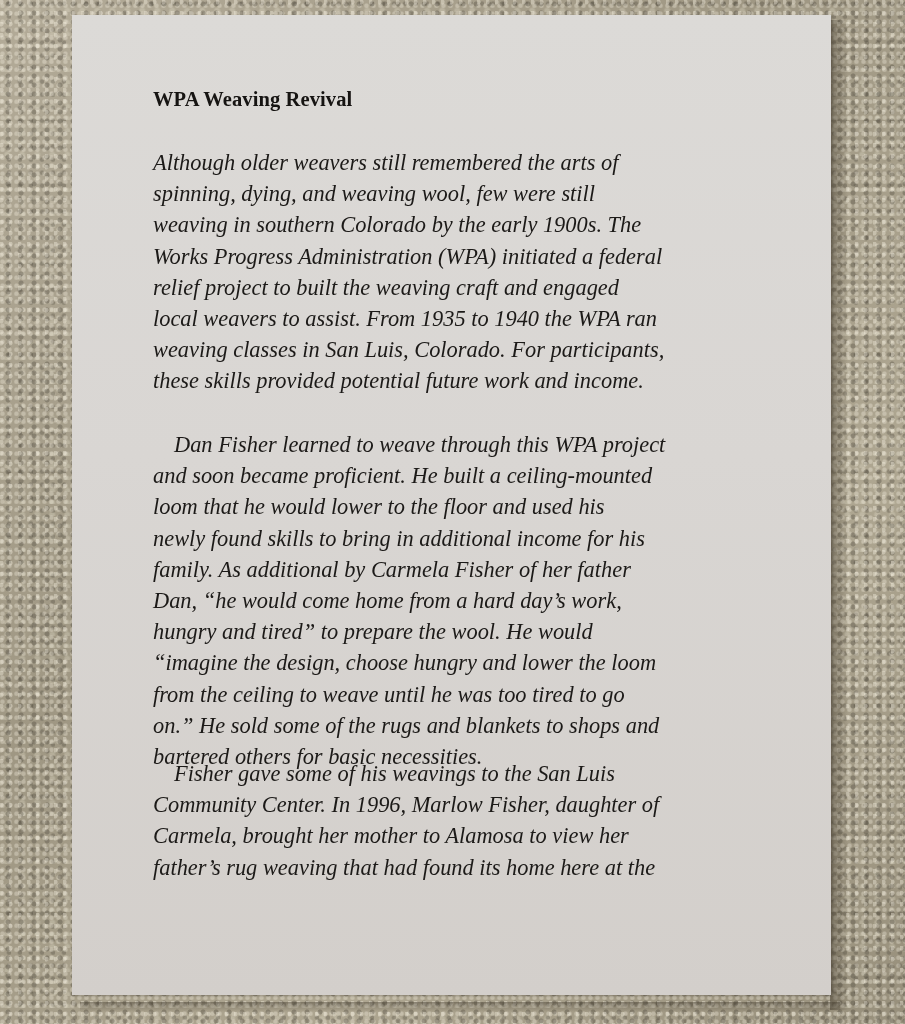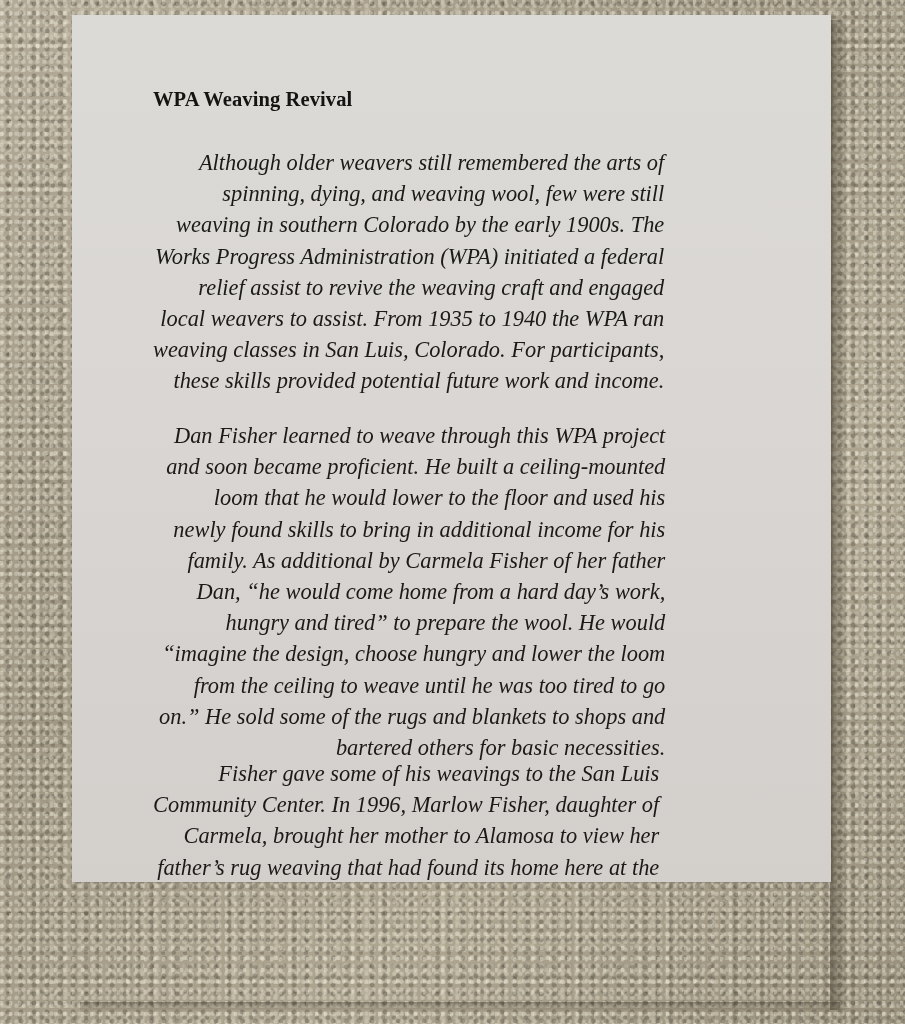--- a/index.html
+++ b/index.html
@@ -36,24 +36,23 @@
       top: 1002px;
       width: 760px;
       height: 10px;
       background: linear-gradient(180deg, rgba(70,62,48,0.45), rgba(70,62,48,0));
     }
     .placard {
       position: absolute;
       left: 72px;
       top: 15px;
       width: 759px;
-      height: 867px;
+      height: 980px;
       background: linear-gradient(180deg, #dcdad7 0%, #d9d6d3 45%, #d3cfcb 100%);
       box-shadow: 1px 1px 2px rgba(60,55,45,0.35);
-      text-align: right;
     }
     .title {
       position: absolute;
       left: 81px;
       top: 73px;
       margin: 0;
       font-size: 20.5px;
       font-weight: bold;
       color: #161412;
       letter-spacing: 0.1px;
@@ -69,38 +68,38 @@
     }
     .line {
       display: block;
       white-space: nowrap;
       font-style: italic;
     }
     .indent {
       padding-left: 21px;
     }
     #p1 { top: 132px; }
-    #p2 { top: 405px; }
+    #p2 { top: 414px; }
     #p3 { top: 743px; }
   </style>
 </head>
 <body>
 
 <div class="wall-shadow-right"></div>
 <div class="wall-shadow-bottom"></div>
 
 <div class="placard">
   <h1 class="title">WPA Weaving Revival</h1>
 
   <p class="para" id="p1">
     <span class="line">Although older weavers still remembered the arts of</span>
     <span class="line">spinning, dying, and weaving wool, few were still</span>
     <span class="line">weaving in southern Colorado by the early 1900s. The</span>
     <span class="line">Works Progress Administration (WPA) initiated a federal</span>
-    <span class="line">relief assist to revive the weaving craft and engaged</span>
+    <span class="line">relief project to built the weaving craft and engaged</span>
     <span class="line">local weavers to assist. From 1935 to 1940 the WPA ran</span>
     <span class="line">weaving classes in San Luis, Colorado. For participants,</span>
     <span class="line">these skills provided potential future work and income.</span>
   </p>
 
   <p class="para" id="p2">
     <span class="line indent">Dan Fisher learned to weave through this WPA project</span>
     <span class="line">and soon became proficient. He built a ceiling-mounted</span>
     <span class="line">loom that he would lower to the floor and used his</span>
     <span class="line">newly found skills to bring in additional income for his</span>

